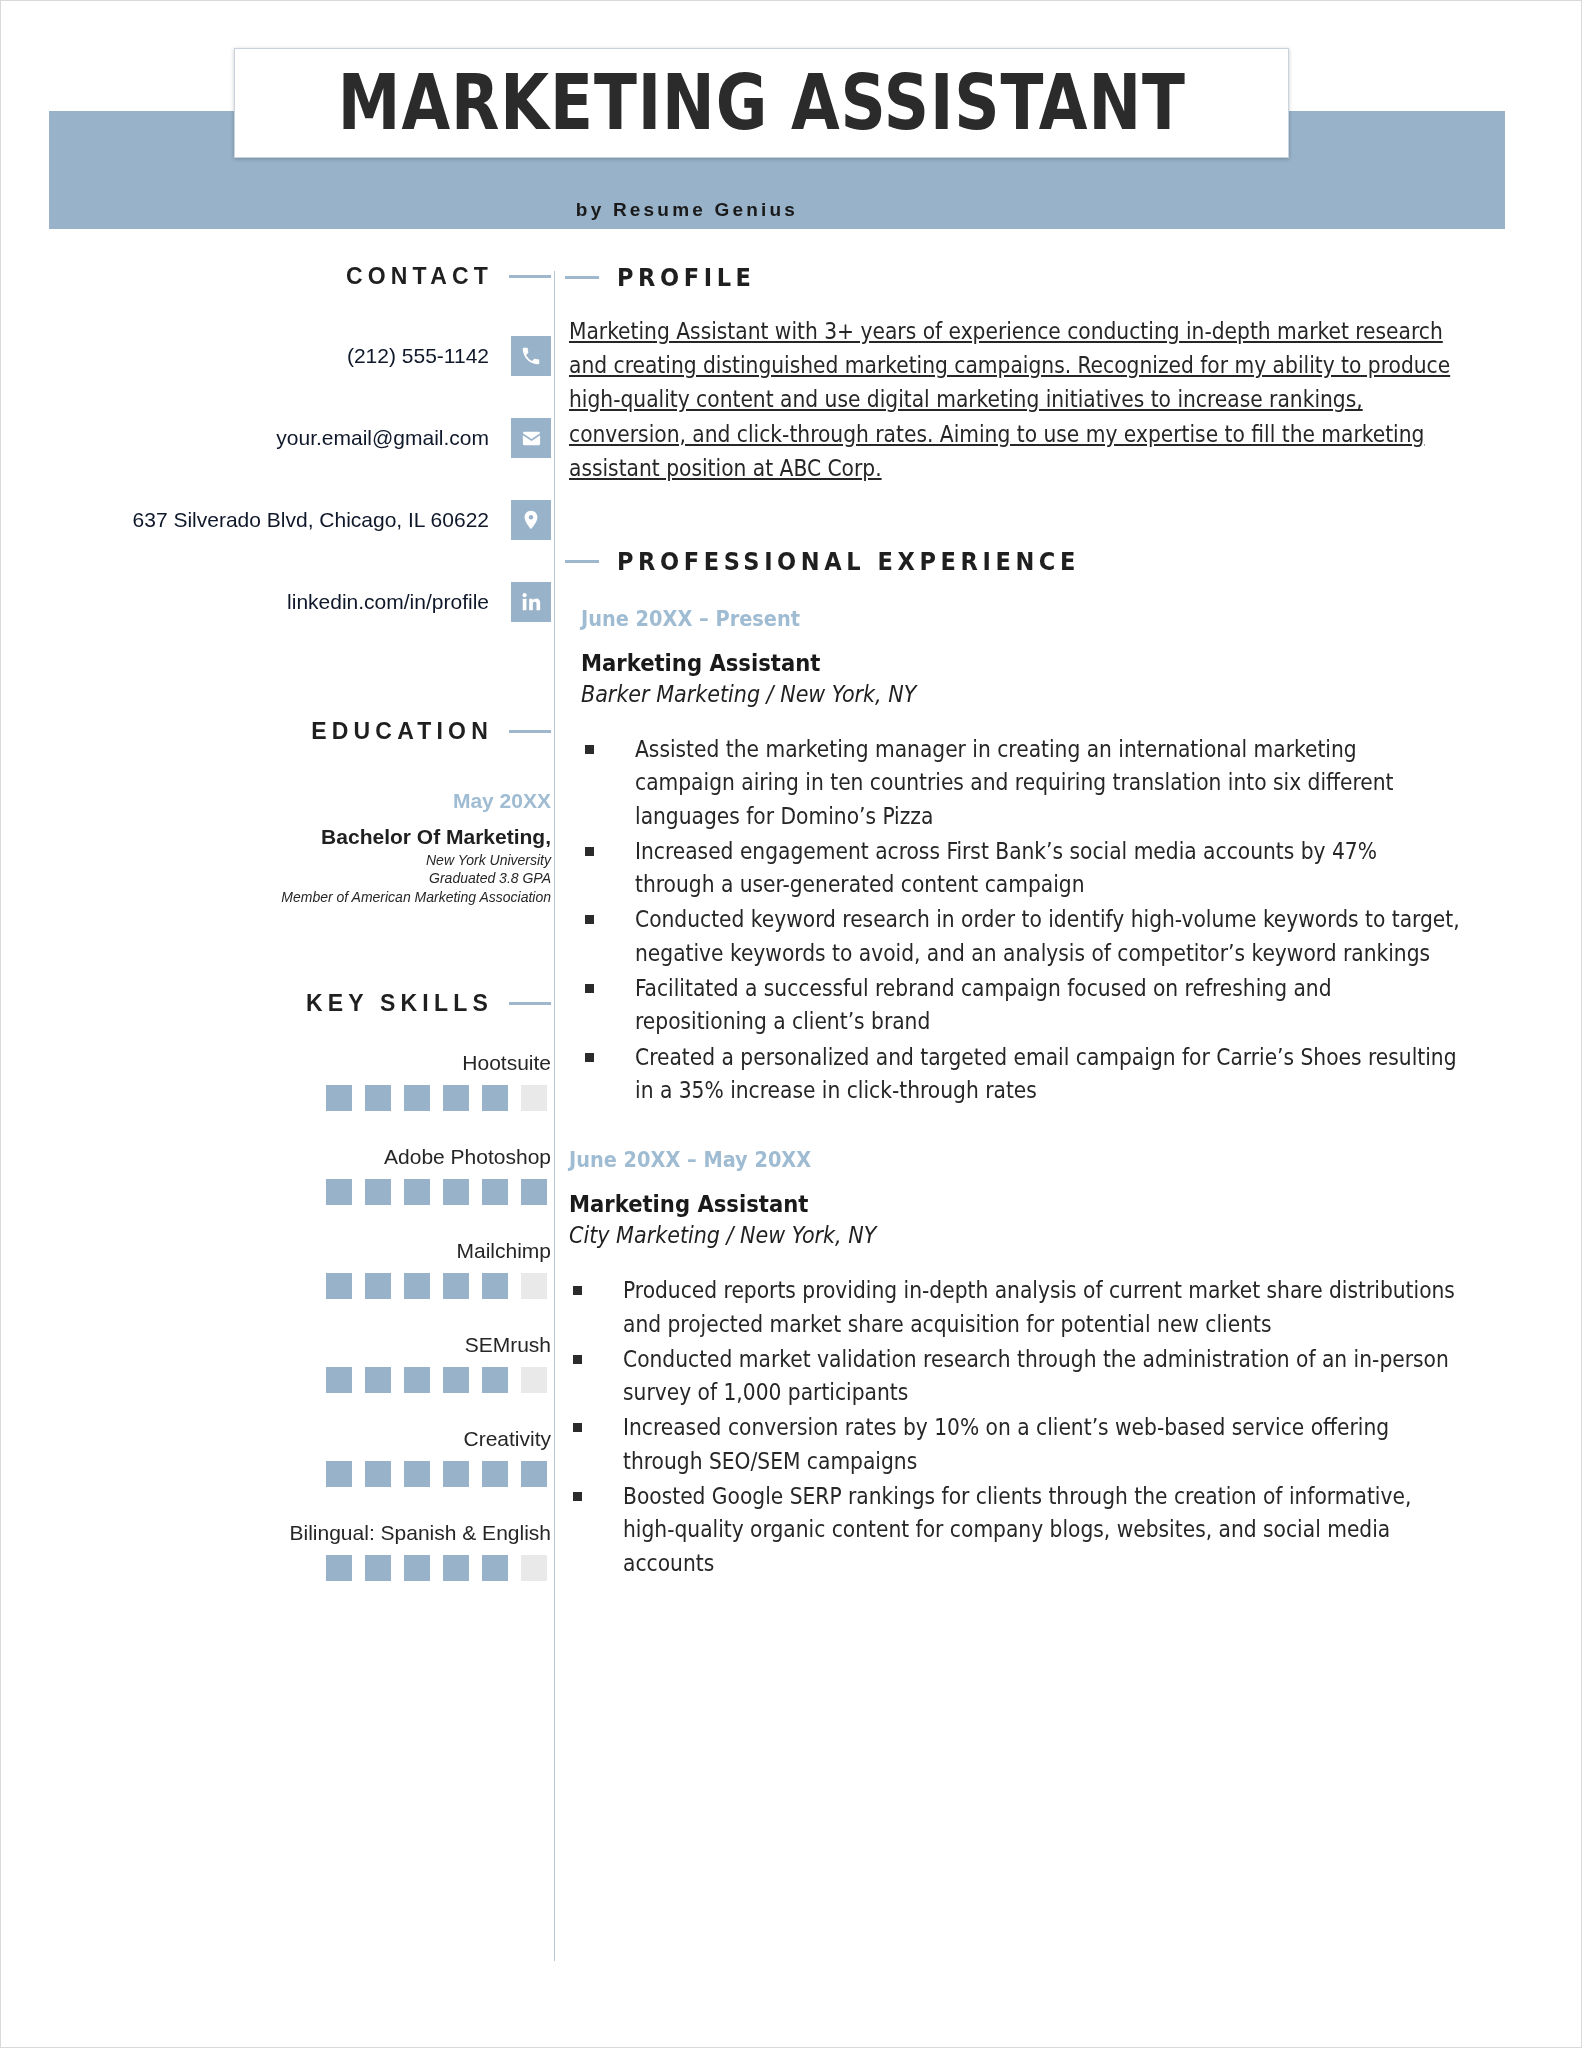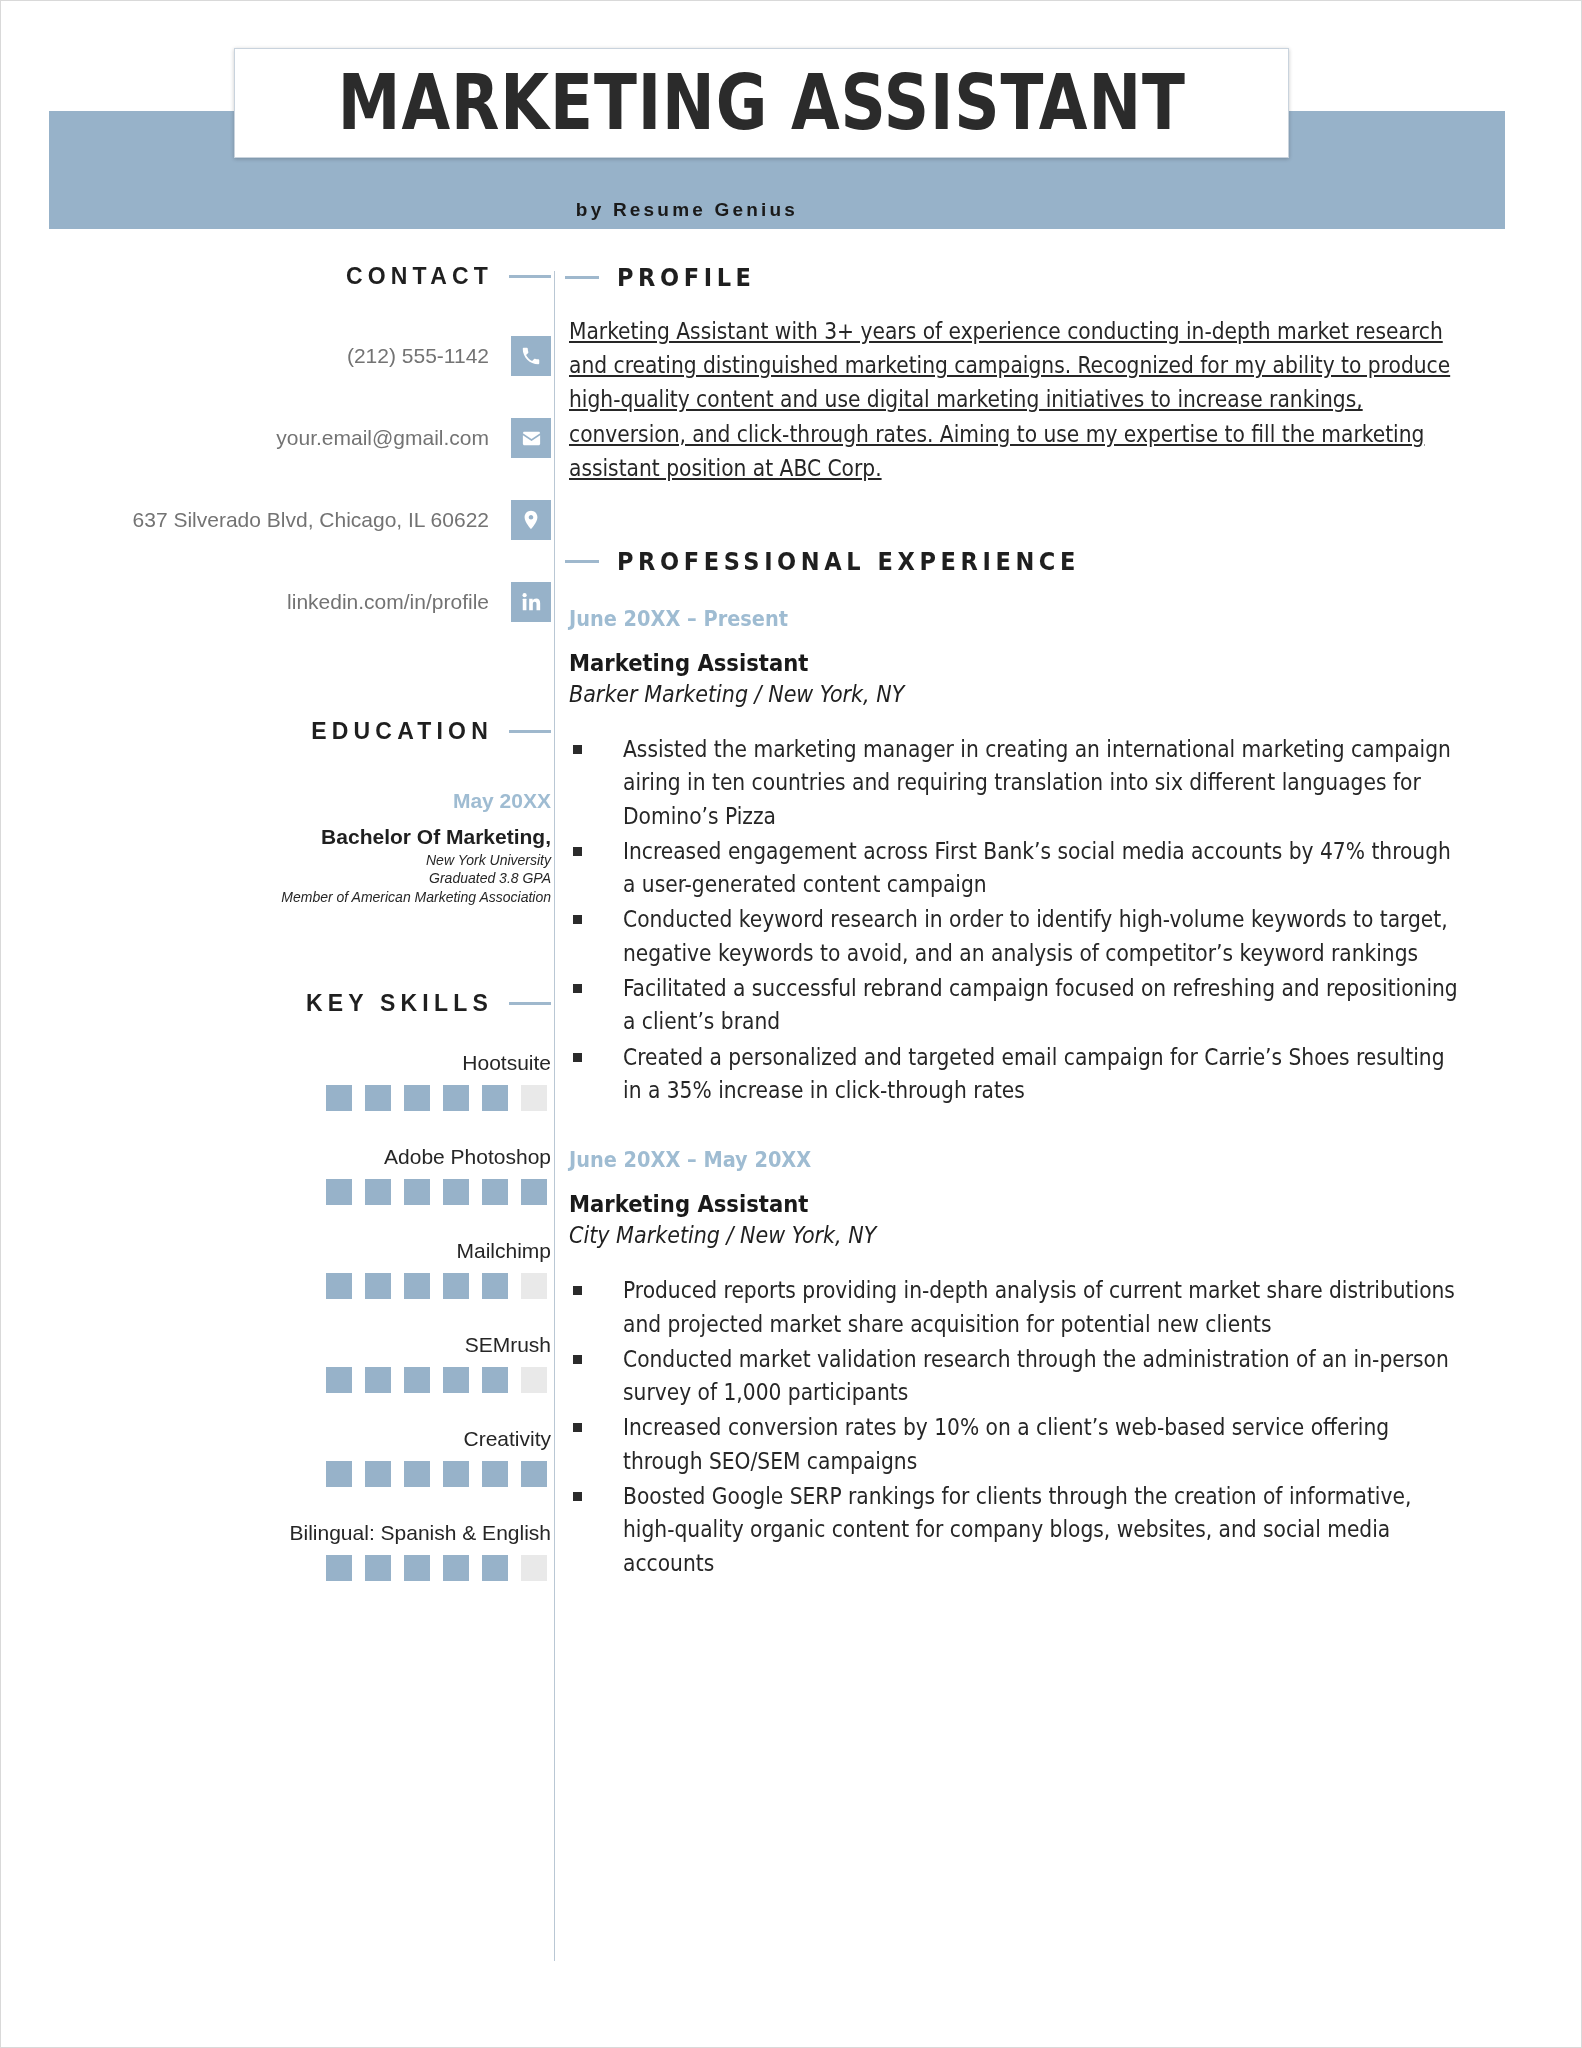--- a/index.html
+++ b/index.html
@@ -132,21 +132,21 @@
 
   .contact-row {
     display: flex;
     align-items: center;
     justify-content: flex-end;
     gap: 22px;
     margin-bottom: 42px;
   }
   .contact-row .ctext {
     font-size: 21px;
-    color: #737373;
+    color: #0f172a;
     line-height: 1.25;
     text-align: right;
     max-width: 380px;
   }
   .cicon {
     flex: 0 0 auto;
     width: 40px;
     height: 40px;
     background: #97b2c9;
     display: flex;
@@ -223,21 +223,21 @@
     font-size: 22.5px;
     line-height: 1.52;
     color: #262626;
     padding-left: 4px;
     text-decoration: underline;
   }
 
   .exp-block { margin-top: 62px; }
 
   .job { margin-top: 40px; }
-  .job:first-of-type { margin-top: 30px; }
+  .job:first-of-type { margin-top: 30px; margin-left: 12px; }
 
   .job-date {
     font-family: "Liberation Sans Narrow", "DejaVu Sans Condensed", "Liberation Sans", sans-serif;
     font-size: 21.5px;
     font-weight: 700;
     color: #9fbcd2;
     padding-left: 4px;
   }
   .job-title {
     font-family: "Liberation Sans Narrow", "DejaVu Sans Condensed", "Liberation Sans", sans-serif;

